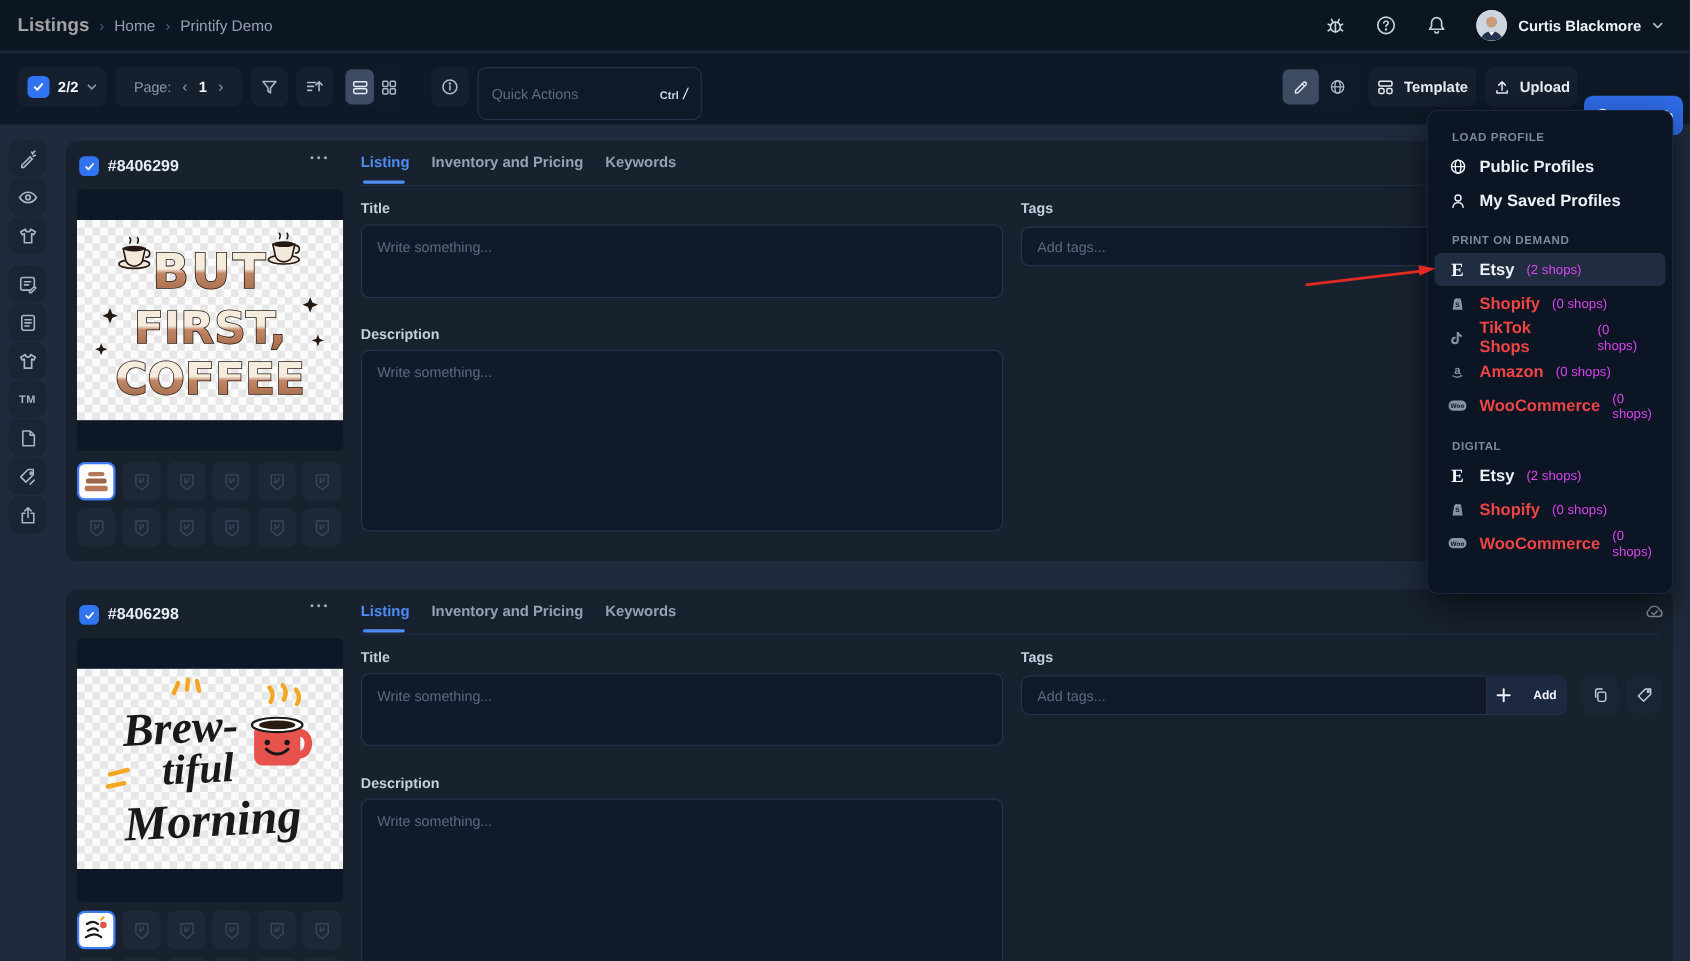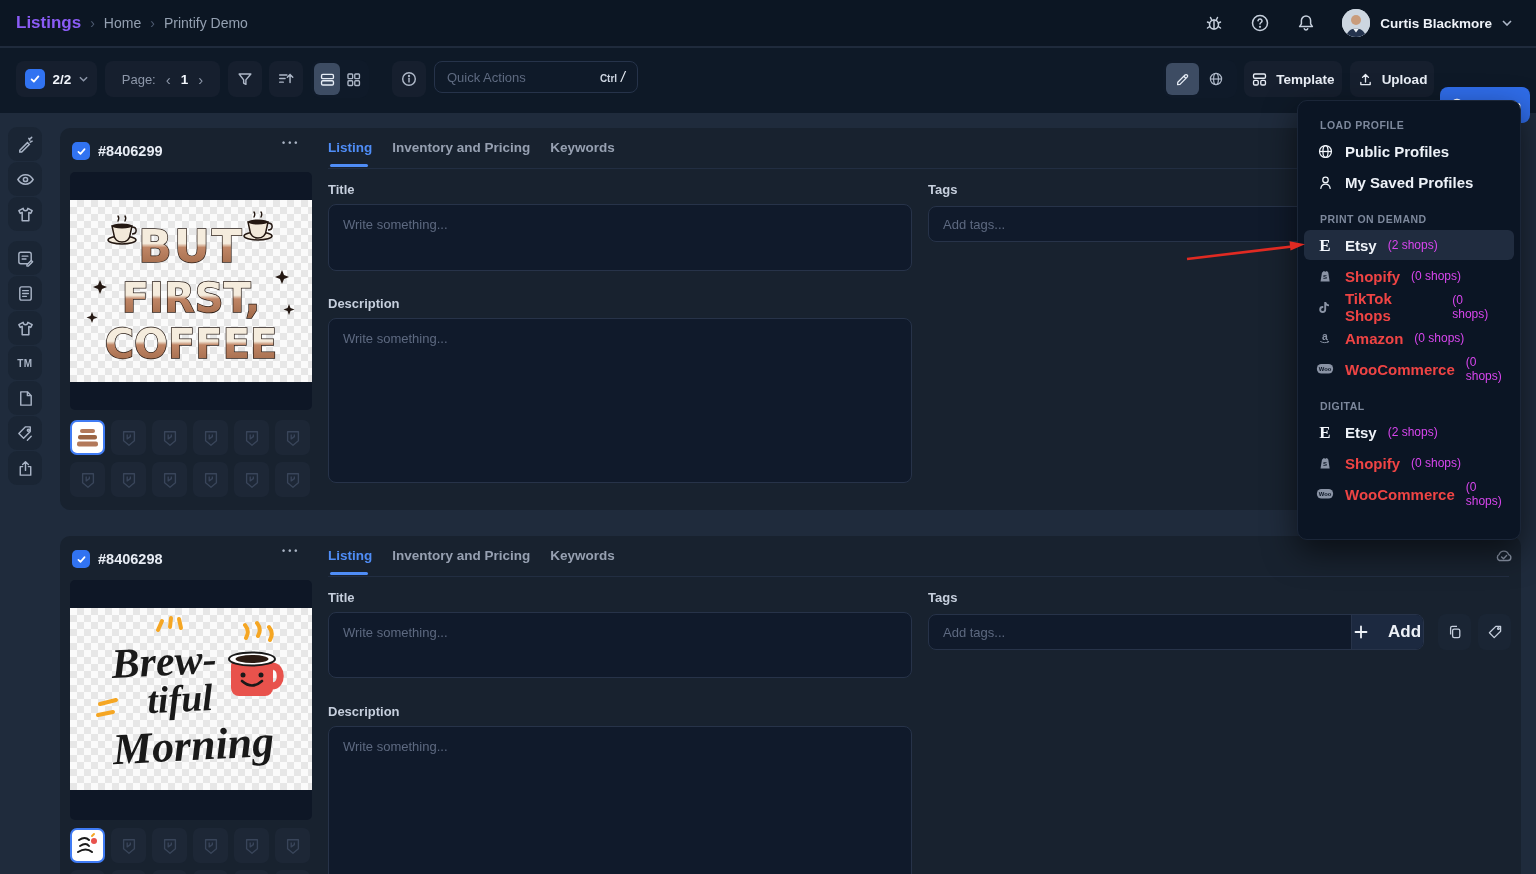--- a/index.html
+++ b/index.html
@@ -8,39 +8,39 @@
     width:1536px; height:874px; overflow:hidden; position:relative;
     background:#1f2b3c; color:#e8edf5;
     font-family:"Liberation Sans", sans-serif; font-size:13px;
   }
   svg { display:block; }
 
   
   .navbar { position:absolute; left:0; top:0; width:1536px; height:47px;
     background:#0c1623; border-bottom:1px solid #1f2a3c;
     display:flex; align-items:center; padding:0 24px 0 16px; }
-  .nav-title { font-size:17px; font-weight:bold; color:#8b5cf6; }
+  .nav-title { font-size:17px; font-weight:bold; color:#a3a3a3; }
   .crumb-sep { color:#4d5a70; margin:0 9px; font-size:14px; }
   .crumb { color:#94a0b1; font-size:14px; }
   .nav-right { margin-left:auto; display:flex; align-items:center; gap:26px; color:#c7d0dd; }
   .avatar-group { display:flex; align-items:center; gap:10px; }
   .avatar { width:28px; height:28px; border-radius:50%; overflow:hidden; background:#cdd6e0; position:relative; }
   .user-name { font-weight:bold; font-size:13.5px; color:#eef2f8; }
 
   
   .toolbar { position:absolute; left:0; top:48px; width:1536px; height:65px; background:#0e1927; }
   .tbtn { position:absolute; top:13px; height:36px; background:#161f2e; border-radius:8px;
     display:flex; align-items:center; justify-content:center; color:#aeb8c8; gap:8px; }
   .muted { color:#8d97a9; }
   .chk { width:20px; height:20px; border-radius:5px; background:#3173f1; display:flex; align-items:center; justify-content:center; }
   .bold-white { color:#f2f6fc; font-weight:bold; font-size:13.5px; }
   .seg-wrap { position:absolute; top:12px; height:38px; background:#0f1a29; border-radius:9px; padding:3px; display:flex; }
   .seg { width:26px; border-radius:6px; display:flex; align-items:center; justify-content:center; color:#aeb8c8; }
   .seg.on { background:#3d4c63; color:#e7edf6; }
-  .qbox { position:absolute; top:13px; height:32px; background:#0f1a29; border:1px solid #26334a;
+  .qbox { position:absolute; top:13px; height:48px; background:#0f1a29; border:1px solid #26334a;
     border-radius:8px; display:flex; align-items:center; padding:0 12px; color:#5e6a80; }
   .kbd { margin-left:auto; display:flex; align-items:baseline; gap:4px; }
   .kbd .k { font-size:10px; font-weight:bold; color:#cdd5e1; }
   .kbd .s { font-size:14px; color:#e8edf5; font-style:italic; }
   .search-input { background:transparent; border:none; outline:none; color:#c7d0dd; font-size:13px;
     font-family:"Liberation Sans",sans-serif; flex:1; }
   .search-input::placeholder { color:#5e6a80; }
   .btn-label { font-weight:bold; font-size:13.5px; color:#e8edf5; }
   .publish { background:#2f6ce8; }
   .publish .btn-label { color:#fff; }
@@ -73,21 +73,21 @@
   .tbox { position:absolute; background:#101a2b; border:1px solid #273349; border-radius:8px;
     color:#c7d0dd; font-size:13px; padding:12px 14px; resize:none; outline:none;
     font-family:"Liberation Sans",sans-serif; }
   .tbox::placeholder { color:#5d6980; }
   .tagwrap { position:absolute; height:36px; display:flex; border:1px solid #273349; border-radius:8px;
     background:#101a2b; overflow:hidden; }
   .taginput { flex:1; background:transparent; border:none; outline:none; padding:0 14px;
     color:#c7d0dd; font-size:13px; font-family:"Liberation Sans",sans-serif; }
   .taginput::placeholder { color:#5d6980; }
   .addbtn { width:72px; background:#1c2940; border-left:1px solid #273349; display:flex;
-    align-items:center; justify-content:center; gap:20px; color:#eef2f8; font-weight:bold; font-size:17px; }
+    align-items:center; justify-content:center; gap:20px; color:#eef2f8; font-weight:bold; font-size:11px; }
   .sq-btn { position:absolute; width:33px; height:36px; background:#1a2534; border-radius:8px;
     display:flex; align-items:center; justify-content:center; color:#c6cfdd; }
   .cloud { position:absolute; color:#8a94a6; }
 
   
   .menu { position:absolute; left:1297px; top:100px; width:224px; height:440px; background:#0b1524;
     border:1px solid #1b2638; border-radius:10px; box-shadow:0 12px 32px rgba(0,0,0,.55); z-index:50;
     padding-top:10px; }
   .menu-h { font-size:10.5px; font-weight:bold; color:#7d889c; letter-spacing:.5px; margin:8px 0 5px 22px; }
   .menu-h.mt { margin-top:16px; }

